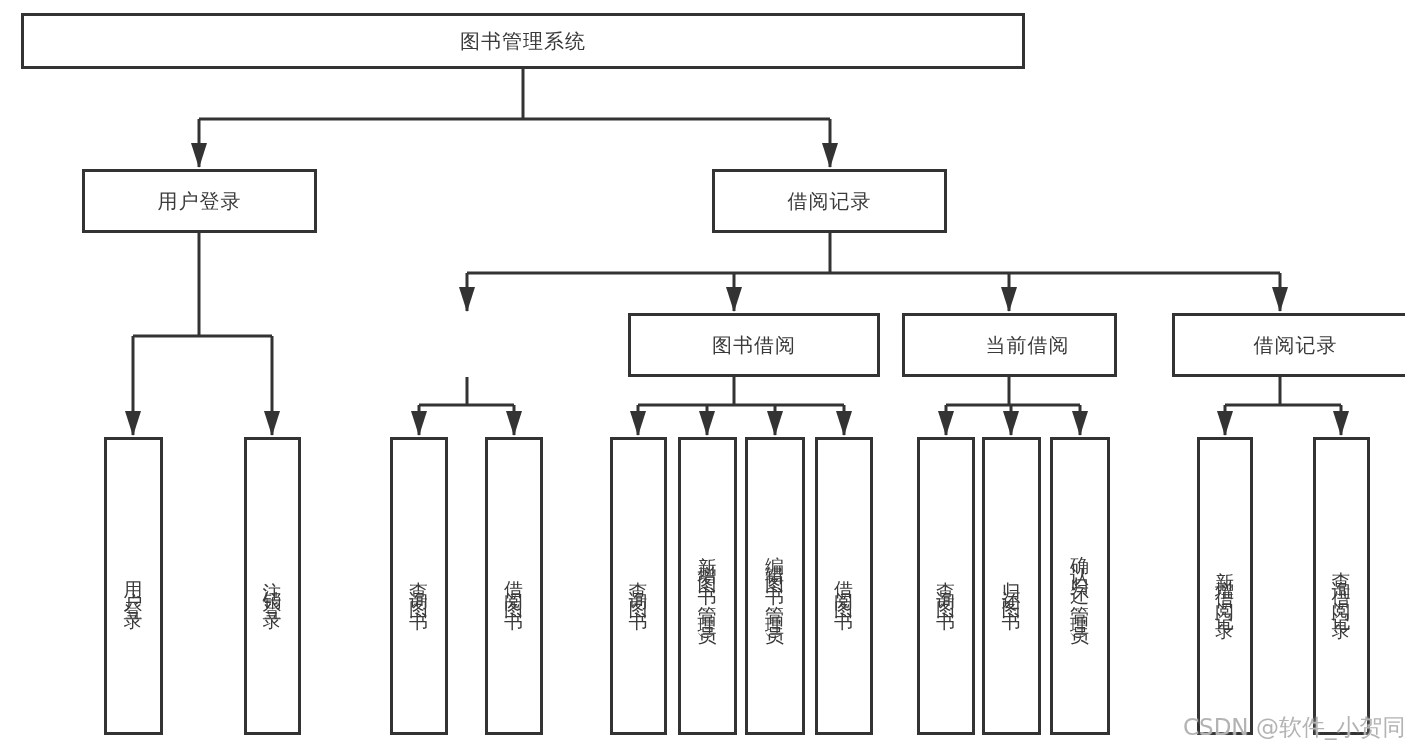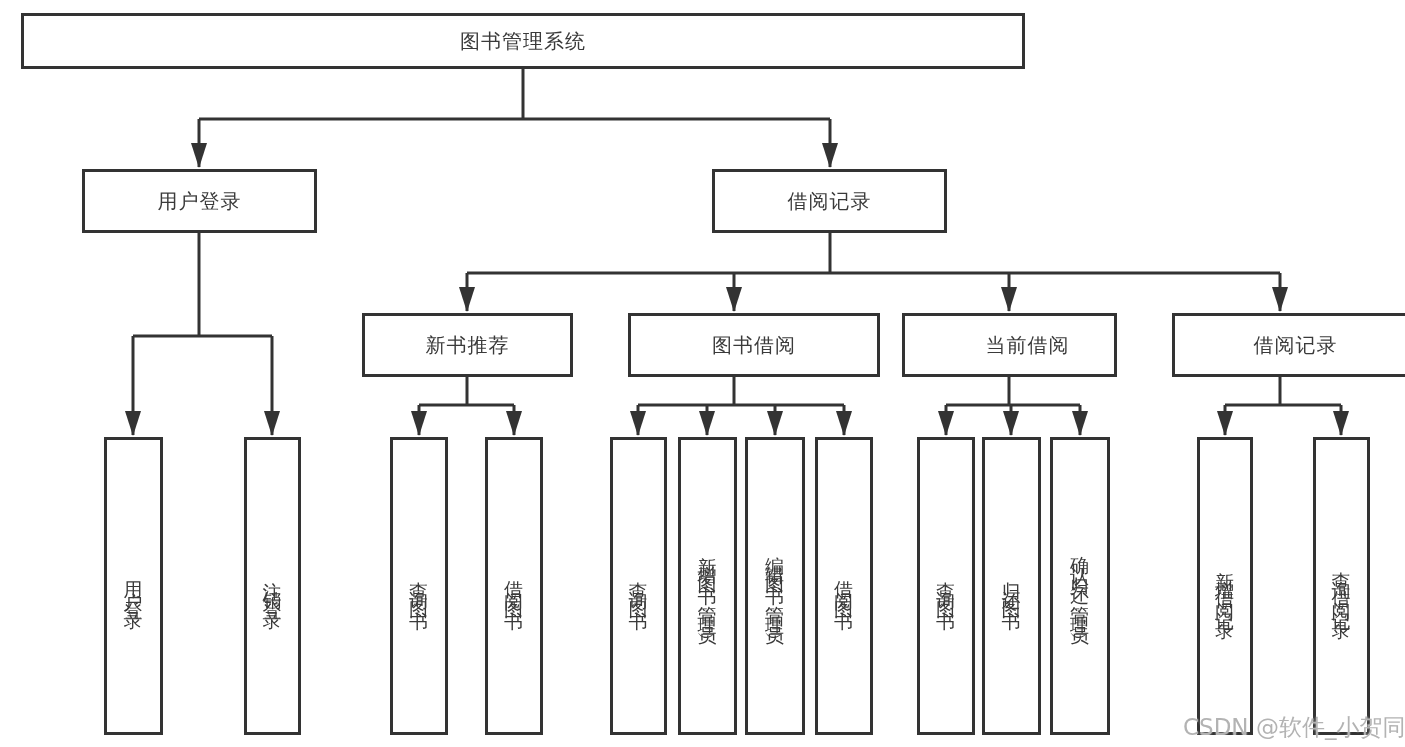--- a/index.html
+++ b/index.html
@@ -123,23 +123,20 @@
     <span class="hlabel">图书管理系统</span>
   </div>
 
   <div class="box" style="left:82px; top:169px; width:235px; height:64px;">
     <span class="hlabel">用户登录</span>
   </div>
   <div class="box" style="left:712px; top:169px; width:235px; height:64px;">
     <span class="hlabel">借阅记录</span>
   </div>
 
-  <div class="box" style="left:362px; top:313px; width:211px; height:64px;">
-    <span class="hlabel">新书推荐</span>
-  </div>
   <div class="box" style="left:628px; top:313px; width:252px; height:64px;">
     <span class="hlabel">图书借阅</span>
   </div>
   <div class="box" style="left:902px; top:313px; width:215px; height:64px;padding-left:36px;">
     <span class="hlabel">当前借阅</span>
   </div>
   <div class="box" style="left:1172px; top:313px; width:247px; height:64px;">
     <span class="hlabel">借阅记录</span>
   </div>
 

